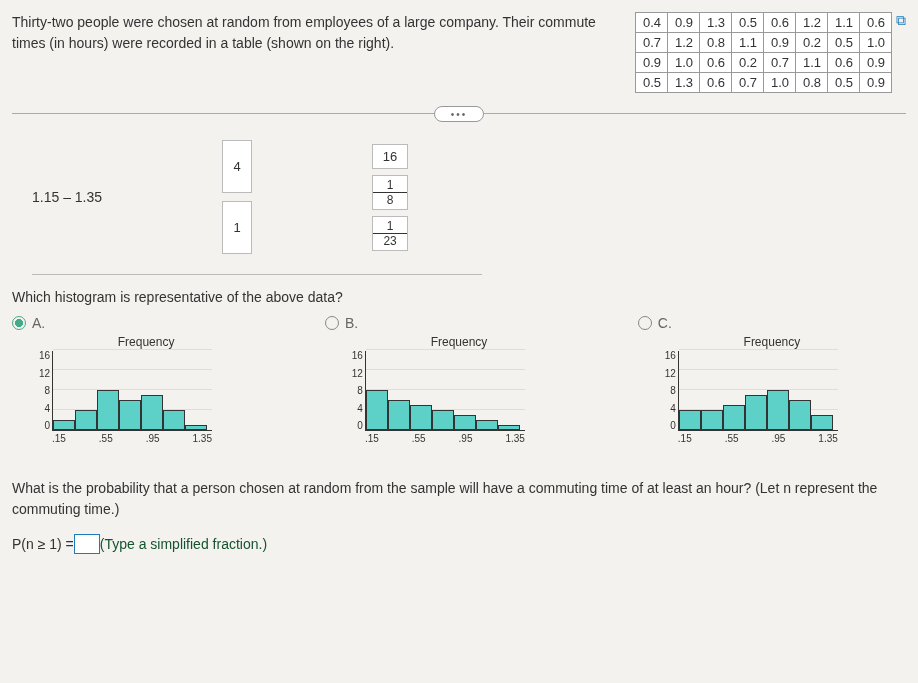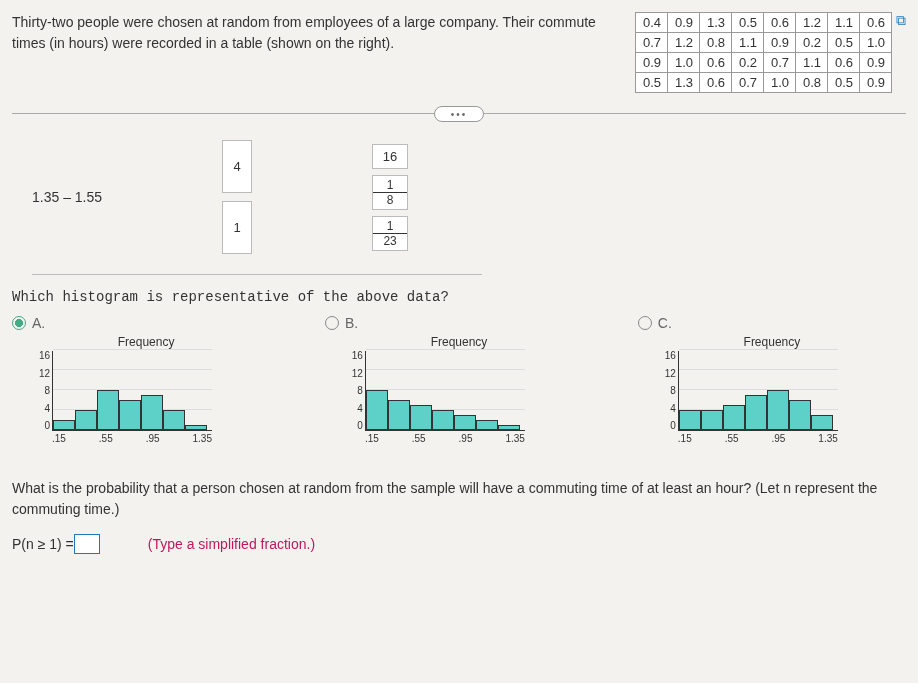--- a/index.html
+++ b/index.html
@@ -101,21 +101,20 @@
       text-align: center;
       width: 36px;
       padding: 4px 0;
       font-size: 13px;
     }
     .frac-top {
       border-bottom: 1px solid #333;
     }
     .sub-question {
       margin: 14px 0 10px 0;
-      font-family: Liberation Mono, monospace;
     }
     .options-row {
       display: flex;
       justify-content: space-between;
       margin: 4px 0 20px 0;
     }
     .option {
       width: 30%;
     }
     .option-header {
@@ -207,22 +206,21 @@
       display: flex;
       align-items: center;
     }
     .answer-box {
       width: 26px;
       height: 20px;
       border: 1px solid #1e7ab8;
       background: #fff;
     }
     .hint {
-      color: #be185d;
-      margin-left: 48px;
+      color: #14532d;
     }
   </style>
 </head>
 <body>
 
 <div class="top-row">
   <div class="question-text">Thirty-two people were chosen at random from employees of a large company. Their commute times (in hours) were recorded in a table (shown on the right).</div>
   <div style="display:flex; align-items:flex-start;">
     <table class="data-table">
       <tbody id="data-tbody">
@@ -270,21 +268,21 @@
     </table>
     <span class="icon-right" style="color:#1e7ab8; font-size:14px;">⧉</span>
   </div>
 </div>
 
 <hr class="divider">
 <div class="ellipsis-pill">•••</div>
 
 <div class="freq-section">
   <div class="freq-left">
-    <div>1.35 – 1.55</div>
+    <div>1.15 – 1.35</div>
   </div>
   <div class="freq-mid">
     <div>4</div>
     <div>1</div>
   </div>
   <div class="freq-right">
     <div class="frac-whole">16</div>
     <div class="frac-box">
       <div class="frac-top">1</div>
       <div>8</div>

